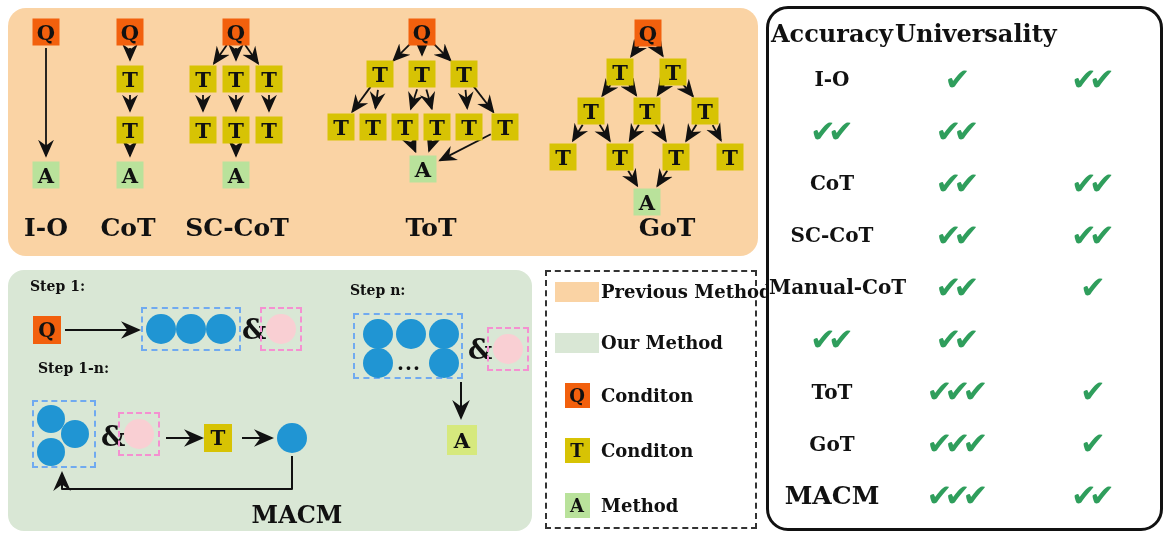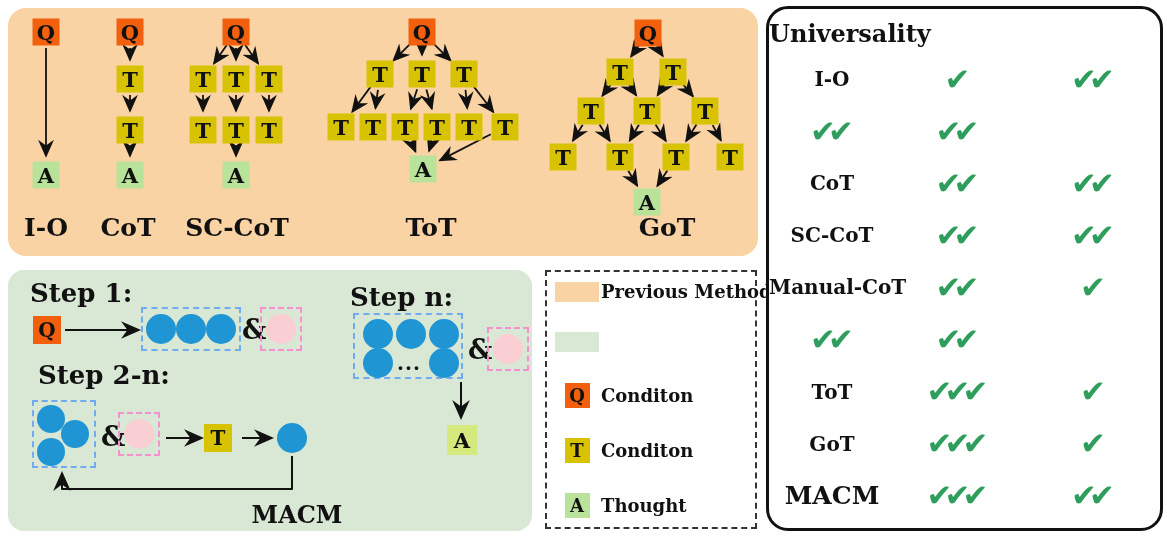--- a/index.html
+++ b/index.html
@@ -12,21 +12,21 @@
   #canvas{position:relative;width:1167px;height:537px;background:#fff;overflow:hidden}
 
   
   #prev-panel{position:absolute;left:8px;top:8px;width:750px;height:248px;background:var(--prev-bg);border-radius:18px}
   #prev-panel svg{position:absolute;left:0;top:0}
   .node-letter{font-family:"DejaVu Serif","Liberation Serif",serif;font-weight:bold;font-size:21px;fill:#111}
   .diagram-label{font-family:"DejaVu Serif","Liberation Serif",serif;font-weight:bold;font-size:25px;fill:#111}
 
   #macm-panel{position:absolute;left:8px;top:270px;width:524px;height:261px;background:var(--ours-bg);border-radius:16px}
   #macm-panel svg{position:absolute;left:0;top:0}
-  .step-label{position:absolute;font-weight:bold;font-size:26px;white-space:nowrap}
+  .step-label{position:absolute;font-weight:bold;font-size:14px;white-space:nowrap}
   .nbox{position:absolute;width:28px;height:28px;display:flex;align-items:center;justify-content:center;font-weight:bold;font-size:20px}
   .nbox.q{background:var(--q)}
   .nbox.t{background:var(--t)}
   .nbox.a{background:var(--a2);width:30px;height:30px;font-size:21px}
   .cond-box{position:absolute;border:2px dashed var(--cond-bd)}
   .obj-box{position:absolute;width:42px;height:44px;border:2px dashed var(--obj-bd);display:flex;align-items:center;justify-content:center}
   .ccircle{display:inline-block;width:30px;height:30px;border-radius:50%;background:var(--cond);flex:none}
   .ccircle.sm{width:28px;height:28px;position:absolute}
   .ccircle.abs{position:absolute}
   .ccircle.solo{position:absolute}
@@ -225,21 +225,21 @@
         <span class="ccircle"></span>
         <span class="ccircle"></span>
         <span class="ccircle"></span>
       </div>
     </div>
     <div class="amp" style="left:234px;top:46px">&amp;</div>
     <div class="obj-box" style="left:252px;top:37px">
       <span class="ocircle"></span>
     </div>
 
-    <div class="step-label" style="left:30px;top:90px">Step 2-n:</div>
+    <div class="step-label" style="left:30px;top:90px">Step 1-n:</div>
     <div class="cond-box" style="left:24px;top:130px;width:64px;height:68px">
       <span class="ccircle sm" style="left:3px;top:3px"></span>
       <span class="ccircle sm" style="left:27px;top:18px"></span>
       <span class="ccircle sm" style="left:3px;top:36px"></span>
     </div>
     <div class="amp" style="left:93px;top:153px">&amp;</div>
     <div class="obj-box" style="left:110px;top:142px">
       <span class="ocircle"></span>
     </div>
     <div class="nbox t" style="left:196px;top:154px">T</div>
@@ -267,43 +267,45 @@
       <div class="lg-row">
         <span class="lg-icbox">
           <span class="sw-previous"></span>
         </span>
         <span class="lg-label">Previous Methods</span>
       </div>
       <div class="lg-row">
         <span class="lg-icbox">
           <span class="sw-ours"></span>
         </span>
+        <span class="lg-label">Our Method</span>
       </div>
       <div class="lg-row">
         <span class="lg-icbox">
           <span class="sw-question">Q</span>
         </span>
         <span class="lg-label">Conditon</span>
       </div>
       <div class="lg-row">
         <span class="lg-icbox">
           <span class="sw-thought">T</span>
         </span>
         <span class="lg-label">Conditon</span>
       </div>
       <div class="lg-row">
         <span class="lg-icbox">
           <span class="sw-answer">A</span>
         </span>
-        <span class="lg-label">Thought</span>
+        <span class="lg-label">Method</span>
       </div>
     </div>
 
   <div id="cmp-table">
     <div class="t-head">
+      <span>Accuracy</span>
       <span>Universality</span>
     </div>
     <div class="t-body" id="table-rows">
         <div class="t-row">
           <span class="t-method">I-O</span>
           <div class="t-checks">
             <span class="chk">✔</span>
           </div>
           <div class="t-checks">
             <span class="chk">✔</span>

